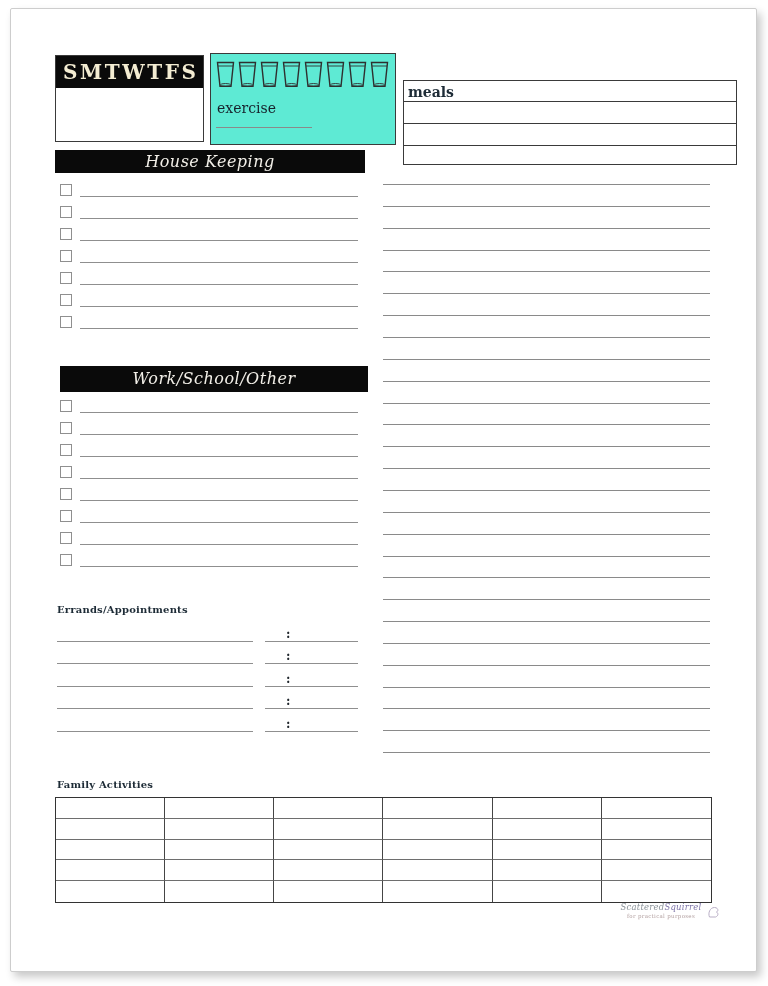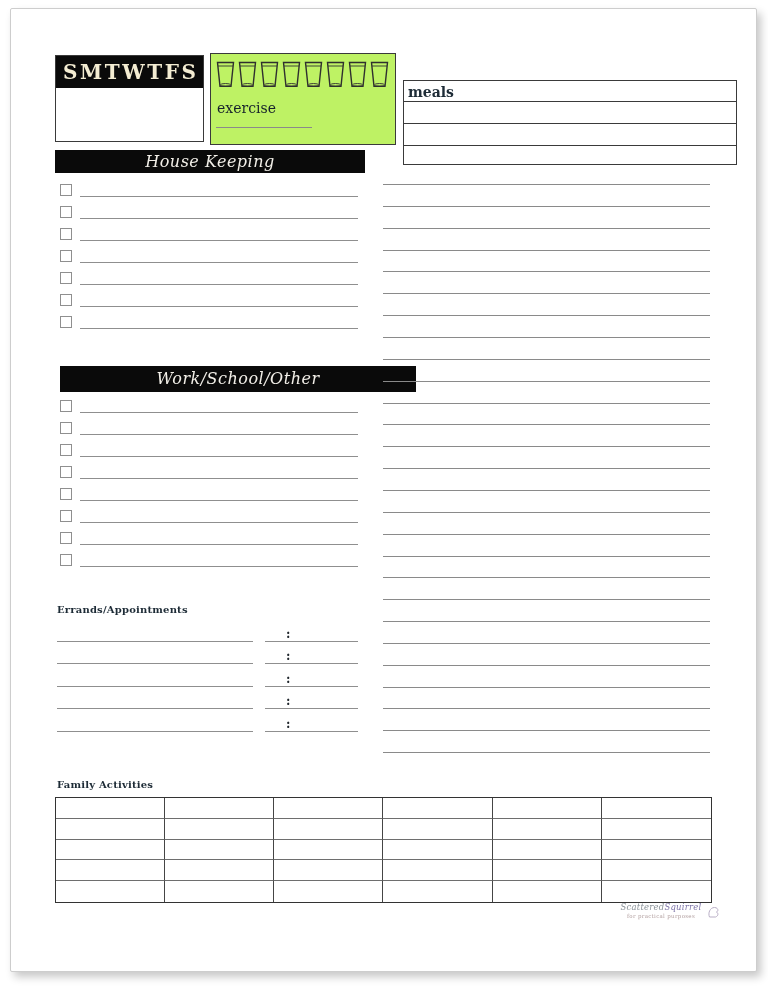--- a/index.html
+++ b/index.html
@@ -20,36 +20,36 @@
 
   
   .week-box{left:55px;top:55px;width:147px;height:85px;border:1px solid #3a3a3a;background:#fff;}
   .week-header{
     height:32px;background:#0a0a0a;display:flex;align-items:center;
     justify-content:space-between;padding:0 7px;box-sizing:border-box;
   }
   .day-letter{color:#f3ecd2;font-size:20px;font-weight:700;line-height:1;}
 
   
-  .exercise-box{left:210px;top:53px;width:184px;height:90px;border:1px solid #3a3a3a;background:#bef264;}
+  .exercise-box{left:210px;top:53px;width:184px;height:90px;border:1px solid #3a3a3a;background:#5eead4;}
   .glass-row{position:absolute;left:5px;top:7px;display:flex;gap:3px;}
   .glass{display:inline-block;line-height:0;}
   .exercise-label{position:absolute;left:6px;top:46px;font-size:14px;color:#17222c;}
   .exercise-line{position:absolute;left:5px;top:73px;width:96px;border-top:1px solid #8a8a8a;}
 
   
   .meals-box{left:403px;top:55px;width:334px;height:85px;border:1px solid #3a3a3a;box-sizing:border-box;background:#fff;margin-top:25px;}
   .meal-label-row{height:20px;padding:1px 0 0 4px;box-sizing:border-box;}
   .meal-label{font-size:14px;font-weight:600;color:#1d2b36;}
   .meal-row{height:21px;border-top:1px solid #3a3a3a;}
 
   
   .banner{background:#0a0a0a;display:flex;align-items:center;justify-content:center;}
   .banner-hk{left:55px;top:150px;width:310px;height:23px;}
-  .banner-work{left:60px;top:366px;width:356px;height:26px;}
+  .banner-work{left:60px;top:366px;width:308px;height:26px;}
   .banner-title{
     color:#f2efe8;font-size:16px;font-style:italic;font-weight:400;
     letter-spacing:0.5px;font-family:"DejaVu Serif",serif;line-height:1;
   }
 
   
   .check-list{width:303px;}
   .hk-list{left:55px;top:177px;}
   .work-list{left:55px;top:393px;}
   .check-row{position:relative;height:22px;}

